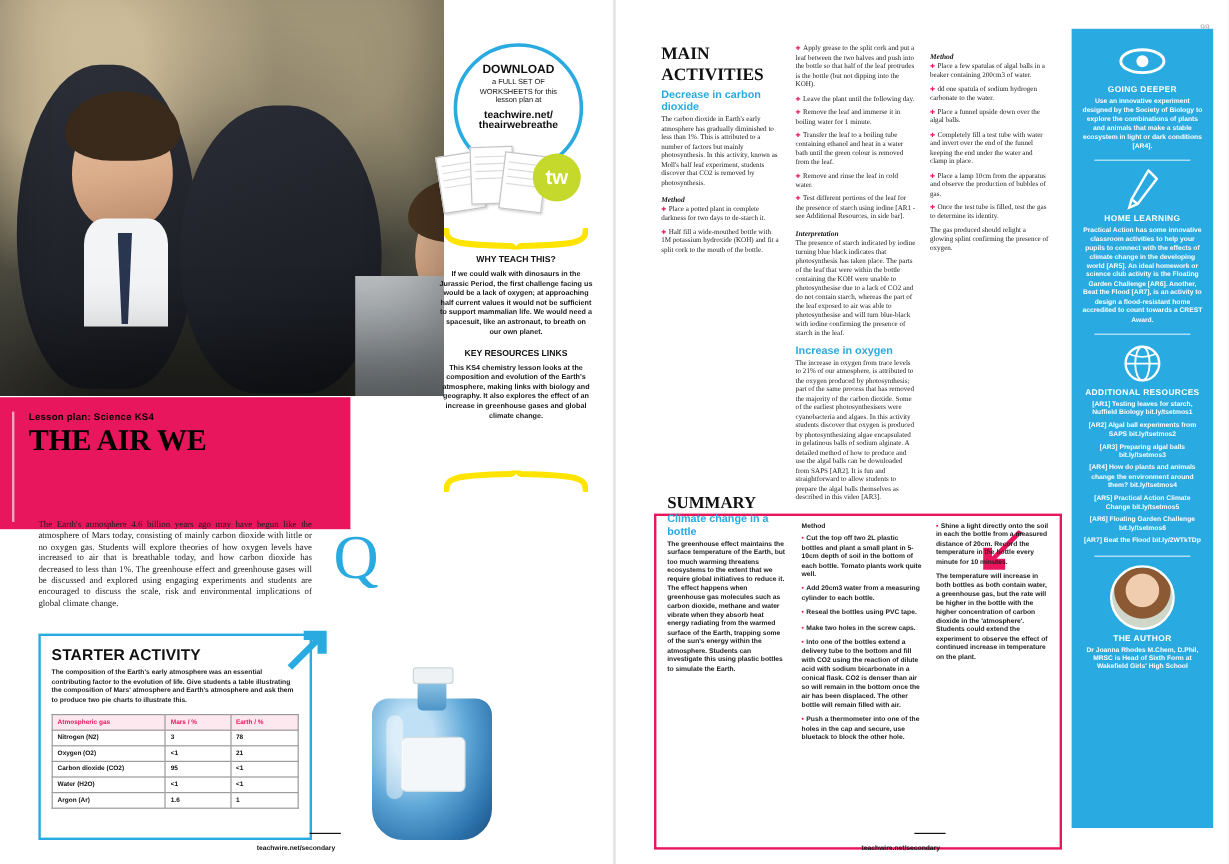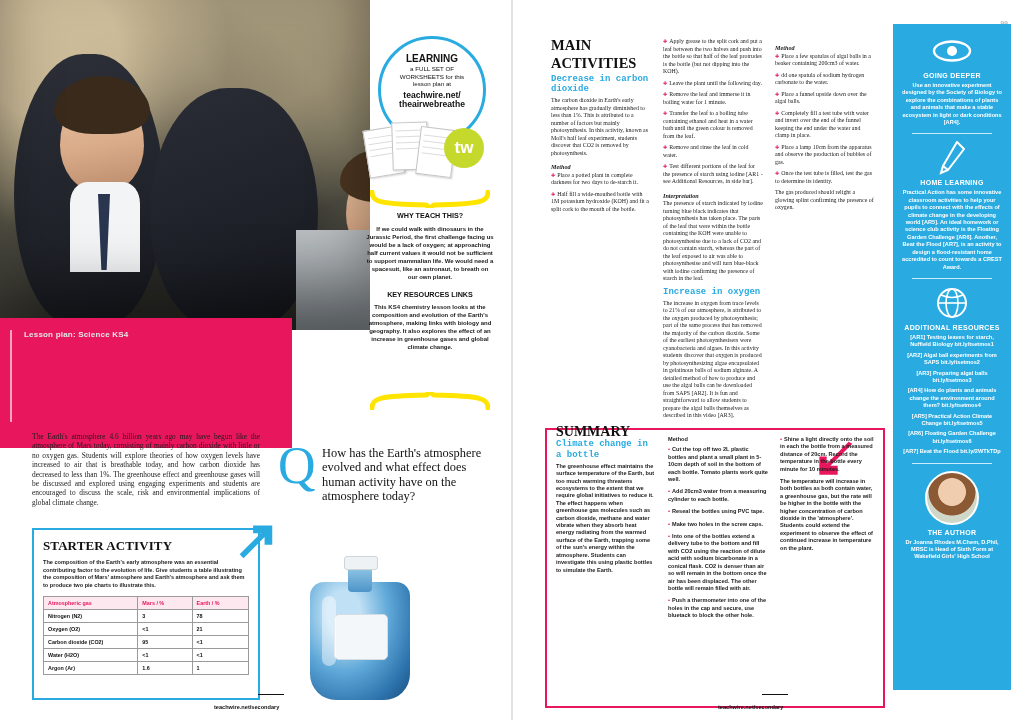--- a/index.html
+++ b/index.html
@@ -34,32 +34,32 @@
   .hair2{left:190px;top:60px;width:92px;height:54px;background:#4a3420;}
   .shirt{position:absolute;background:#f2f4f6;border-radius:24% 24% 0 0;}
   .shirt1{left:56px;top:128px;width:70px;height:90px;}
   .shirt2{left:206px;top:162px;width:66px;height:84px;}
   .tie{position:absolute;width:12px;background:#2a3550;}
   .tie1{left:84px;top:140px;height:76px;clip-path:polygon(0 0,100% 0,72% 100%,28% 100%);}
   .desk{position:absolute;left:296px;top:230px;width:90px;height:102px;background:linear-gradient(180deg,#b9bdc0,#7f868b);}
   .photo-vig{position:absolute;inset:0;box-shadow:inset 0 -40px 60px rgba(0,0,0,.35);}
 
   
-  .title-block{position:absolute;left:0;top:318px;width:292px;height:130px;background:#e8175d;color:#e5e5e5;padding:10px 16px 0 18px;box-sizing:border-box;}
+  .title-block{position:absolute;left:0;top:331px;width:292px;height:110px;background:#e8175d;color:#000000;padding:10px 16px 0 18px;box-sizing:border-box;}
   .title-rule{position:absolute;left:10px;top:12px;width:2px;height:92px;background:rgba(255,255,255,.6);}
   .kicker{font:bold 8px "Liberation Sans",sans-serif;letter-spacing:.2px;margin:2px 0 4px 6px;}
   .big-title{font-family:"Liberation Serif",serif;font-weight:bold;font-size:25px;line-height:23px;margin:0 0 5px 6px;letter-spacing:-.3px;}
   .subtitle{font-family:"Liberation Serif",serif;font-size:10.5px;line-height:12.6px;margin-left:6px;}
 
   
   .intro{position:absolute;left:32px;top:432px;width:228px;font-family:"Liberation Serif",serif;font-size:7.4px;line-height:9.4px;color:#1b1b1b;text-align:justify;}
 
   
   .starter{position:absolute;left:32px;top:528px;width:228px;height:172px;border:2px solid #29abe2;box-sizing:border-box;padding:8px 9px;}
-  .starter h3{font-family:Liberation Serif, serif;font-size:13px;margin:0 0 5px;color:#111;letter-spacing:.1px;}
+  .starter h3{font-family:Liberation Sans, sans-serif;font-size:13px;margin:0 0 5px;color:#111;letter-spacing:.1px;}
   .starter p{font-size:5.6px;line-height:7.6px;margin:0 0 7px;color:#222;font-weight:bold;}
   table.gas{width:100%;border-collapse:collapse;font-size:5.4px;}
   table.gas th{background:#fde8ef;color:#e8175d;font-weight:bold;text-align:left;padding:3px 4px;border:.6px solid #9b9b9b;}
   table.gas td{padding:3px 4px;border:.6px solid #9b9b9b;color:#111;font-weight:bold;}
   table.gas td:first-child{width:46%;}
 
   .arrow-blue{position:absolute;left:232px;top:516px;width:46px;height:46px;color:#29abe2;}
   .arrow-pink{position:absolute;left:812px;top:440px;width:44px;height:44px;color:#e8175d;}
 
   
@@ -93,30 +93,30 @@
   .bottle-cap{position:absolute;left:44px;top:0px;width:32px;height:12px;background:#eef2f4;border-radius:3px;border:1px solid #cdd5d9;}
   .bottle-label{position:absolute;left:34px;top:58px;width:52px;height:44px;background:#f4f7f9;border-radius:5px;border:1px solid #d3dde3;}
   .bottle-hi{position:absolute;left:22px;top:40px;width:14px;height:70px;border-radius:10px;background:rgba(255,255,255,.45);}
 
   
   .rcol{position:absolute;font-family:"Liberation Serif",serif;font-size:5.9px;line-height:7.5px;color:#1b1b1b;}
   .c1{left:551px;top:38px;width:100px;}
   .c2{left:663px;top:38px;width:100px;}
   .c3{left:775px;top:38px;width:100px;}
   .sec-title{font-family:"Liberation Serif",serif;font-weight:bold;font-size:14.5px;line-height:14px;color:#111;margin:0 0 4px;}
-  .sub-blue{font-family:Liberation Mono, monospace;font-weight:bold;font-size:9px;line-height:10.2px;color:#29abe2;margin:0 0 3px;}
+  .sub-blue{font-family:Liberation Sans, sans-serif;font-weight:bold;font-size:9px;line-height:10.2px;color:#29abe2;margin:0 0 3px;}
   .ital{font-style:italic;font-weight:bold;margin:6px 0 1px;font-size:6.2px;}
   .rcol p{margin:0 0 4px;}
   .bullet{display:block;margin:0;}
   .bullet::before{content:"\271A";color:#e8175d;font-size:5px;margin-right:2px;}
 
   
   .summary{position:absolute;left:545px;top:428px;width:340px;height:280px;border:2px solid #e8175d;box-sizing:border-box;padding:8px 10px;}
   .sumcol{position:absolute;font-family:"Liberation Sans",sans-serif;font-size:5.6px;line-height:7.4px;color:#1b1b1b;font-weight:bold;}
-  .s1{left:556px;top:428px;width:100px;}
+  .s1{left:556px;top:416px;width:100px;}
   .s2{left:668px;top:436px;width:100px;}
   .s3{left:780px;top:436px;width:96px;}
   .sum-title{font-family:"Liberation Serif",serif;font-weight:bold;font-size:14px;color:#111;margin:0 0 4px;}
   .sumcol p{margin:0 0 5px;}
   .sbullet::before{content:"\2022";color:#e8175d;margin-right:2px;}
 
   
   .sidebar{position:absolute;left:893px;top:24px;width:118px;height:666px;background:#29abe2;color:#fff;box-sizing:border-box;padding:10px 9px;text-align:center;}
   .sb-h{font:bold 7px "Liberation Sans",sans-serif;letter-spacing:.3px;margin:4px 0 3px;}
   .sb-p{font-size:5.6px;line-height:7.4px;font-weight:bold;margin:0 0 6px;}
@@ -158,20 +158,21 @@
       <div class="shirt shirt2"></div>
 
     </div>
     <div class="desk"></div>
     <div class="photo-vig"></div>
   </div>
 
   <div class="title-block">
     <div class="title-rule"></div>
     <div class="kicker">Lesson plan: Science KS4</div>
+    <div class="big-title">THE AIR WE</div>
   </div>
 
   <div class="intro">The Earth's atmosphere 4.6 billion years ago may have begun like the atmosphere of Mars today, consisting of mainly carbon dioxide with little or no oxygen gas. Students will explore theories of how oxygen levels have increased to air that is breathable today, and how carbon dioxide has decreased to less than 1%. The greenhouse effect and greenhouse gases will be discussed and explored using engaging experiments and students are encouraged to discuss the scale, risk and environmental implications of global climate change.</div>
 
   <div class="starter">
     <h3>STARTER ACTIVITY</h3>
     <p>The composition of the Earth's early atmosphere was an essential contributing factor to the evolution of life. Give students a table illustrating the composition of Mars' atmosphere and Earth's atmosphere and ask them to produce two pie charts to illustrate this.</p>
     <table class="gas">
       <thead>
           <tr id="gas-head">
@@ -211,21 +212,21 @@
   </div>
 
   <svg class="arrow-blue" viewBox="0 0 48 48">
     <path d="M8 40 L30 18 L22 18 L22 10 L42 10 L42 30 L34 30 L34 22 L12 44 Z" fill="currentColor"></path>
   </svg>
   <svg class="arrow-pink" viewBox="0 0 48 48">
     <path d="M44 4 L20 28 L28 28 L28 38 L8 38 L8 18 L16 18 L16 26 L40 2 Z" fill="currentColor"></path>
   </svg>
 
   <div class="dl">
-    <div class="d1">LEARNING</div>
+    <div class="d1">DOWNLOAD</div>
     <div class="d2">a FULL SET OF WORKSHEETS for this lesson plan at</div>
     <div class="d3">teachwire.net/ theairwebreathe</div>
   </div>
   <div class="worksheets">
     <div class="ws" style="left:0;top:8px;transform:rotate(-9deg)">
         <i style="top:7px"></i>
         <i style="top:13px"></i>
         <i style="top:19px"></i>
         <i style="top:25px"></i>
       </div>
@@ -252,21 +253,20 @@
     <p>If we could walk with dinosaurs in the Jurassic Period, the first challenge facing us would be a lack of oxygen; at approaching half current values it would not be sufficient to support mammalian life. We would need a spacesuit, like an astronaut, to breath on our own planet.</p>
     <h4>KEY RESOURCES LINKS</h4>
     <p>This KS4 chemistry lesson looks at the composition and evolution of the Earth's atmosphere, making links with biology and geography. It also explores the effect of an increase in greenhouse gases and global climate change.</p>
   </div>
   <svg class="brace brace-bot" viewBox="0 0 120 18">
     <path d="M2 16 C2 6 10 4 56 3 C58 3 58 0 60 0 C62 0 62 3 64 3 C110 4 118 6 118 16" fill="none" stroke="currentColor" stroke-width="5" stroke-linecap="round"></path>
   </svg>
 
   <div class="qwrap">
     <div class="qmark">Q</div>
-    <div class="qtext">How has the Earth's atmosphere evolved and what effect does human activity have on the atmosphere today?</div>
   </div>
 
   <div class="bottle">
     <div class="bottle-body"></div>
     <div class="bottle-label"></div>
     <div class="bottle-hi"></div>
     <div class="bottle-neck"></div>
     <div class="bottle-cap"></div>
   </div>
 

